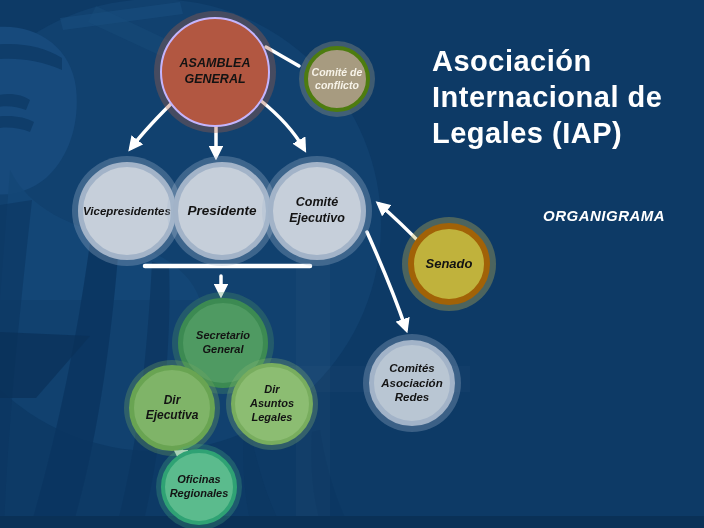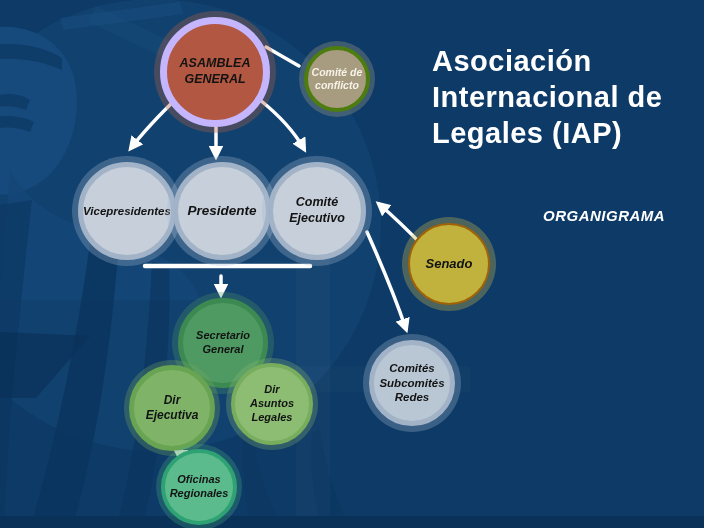--- a/index.html
+++ b/index.html
@@ -9,24 +9,24 @@
   }
   #bg{position:absolute;left:0;top:0;z-index:0;}
   #arrows{position:absolute;left:0;top:0;z-index:2;pointer-events:none;}
   .node{
     position:absolute;z-index:3;border-radius:50%;
     display:flex;align-items:center;justify-content:center;text-align:center;
     box-sizing:border-box;font-weight:bold;font-style:italic;color:#131313;
     white-space:pre-line;line-height:1.25;cursor:pointer;
   }
   .node .node-label{white-space:pre-line;}
-  .n-red   {border:7px solid #c4b5fd;box-shadow:0 0 0 6px rgba(170,95,70,.35);}
+  .n-red   {border:2px solid #c4b5fd;box-shadow:0 0 0 6px rgba(170,95,70,.35);}
   .n-tan   {border:4px solid #4d7c0f;box-shadow:0 0 0 5px rgba(180,170,140,.30);color:#f7f3e8;}
   .n-blue  {border:5px solid #a2b3c8;box-shadow:0 0 0 6px rgba(165,185,210,.30);}
-  .n-olive {border:2px solid #a16207;box-shadow:0 0 0 6px rgba(195,180,80,.35);}
+  .n-olive {border:6px solid #a16207;box-shadow:0 0 0 6px rgba(195,180,80,.35);}
   .n-green1{border:5px solid #3c8a52;box-shadow:0 0 0 6px rgba(80,150,100,.30);}
   .n-green2{border:5px solid #69a452;box-shadow:0 0 0 5px rgba(120,170,95,.30);}
   .n-green3{border:4px solid #78ad5e;box-shadow:0 0 0 5px rgba(140,185,115,.28);}
   .n-teal  {border:4px solid #2fa274;box-shadow:0 0 0 5px rgba(70,170,130,.30);}
   #title-block{
     position:absolute;left:432px;top:44px;width:264px;z-index:1;
     color:#ffffff;font-weight:bold;font-size:29px;line-height:1.24;letter-spacing:.5px;
   }
   #subtitle{
     position:absolute;left:543px;top:207px;z-index:1;
@@ -119,21 +119,21 @@
   </div>
 
   <div class="node n-green3" style="left: 231px; top: 363px; width: 82px; height: 82px; font-size: 11px; background-color: rgb(140, 189, 114);">
     <span class="node-label">Dir
 Asuntos
 Legales</span>
   </div>
 
   <div class="node n-blue" style="left: 369px; top: 340px; width: 86px; height: 86px; font-size: 11.5px; background-color: rgb(185, 198, 211);">
     <span class="node-label">Comités
-Subcomités
+Asociación
 Redes</span>
   </div>
 
   <div class="node n-teal" style="left: 161px; top: 449px; width: 76px; height: 76px; font-size: 11px; background-color: rgb(91, 187, 141);">
     <span class="node-label">Oficinas
 Regionales</span>
   </div>
 
 </div>
 

